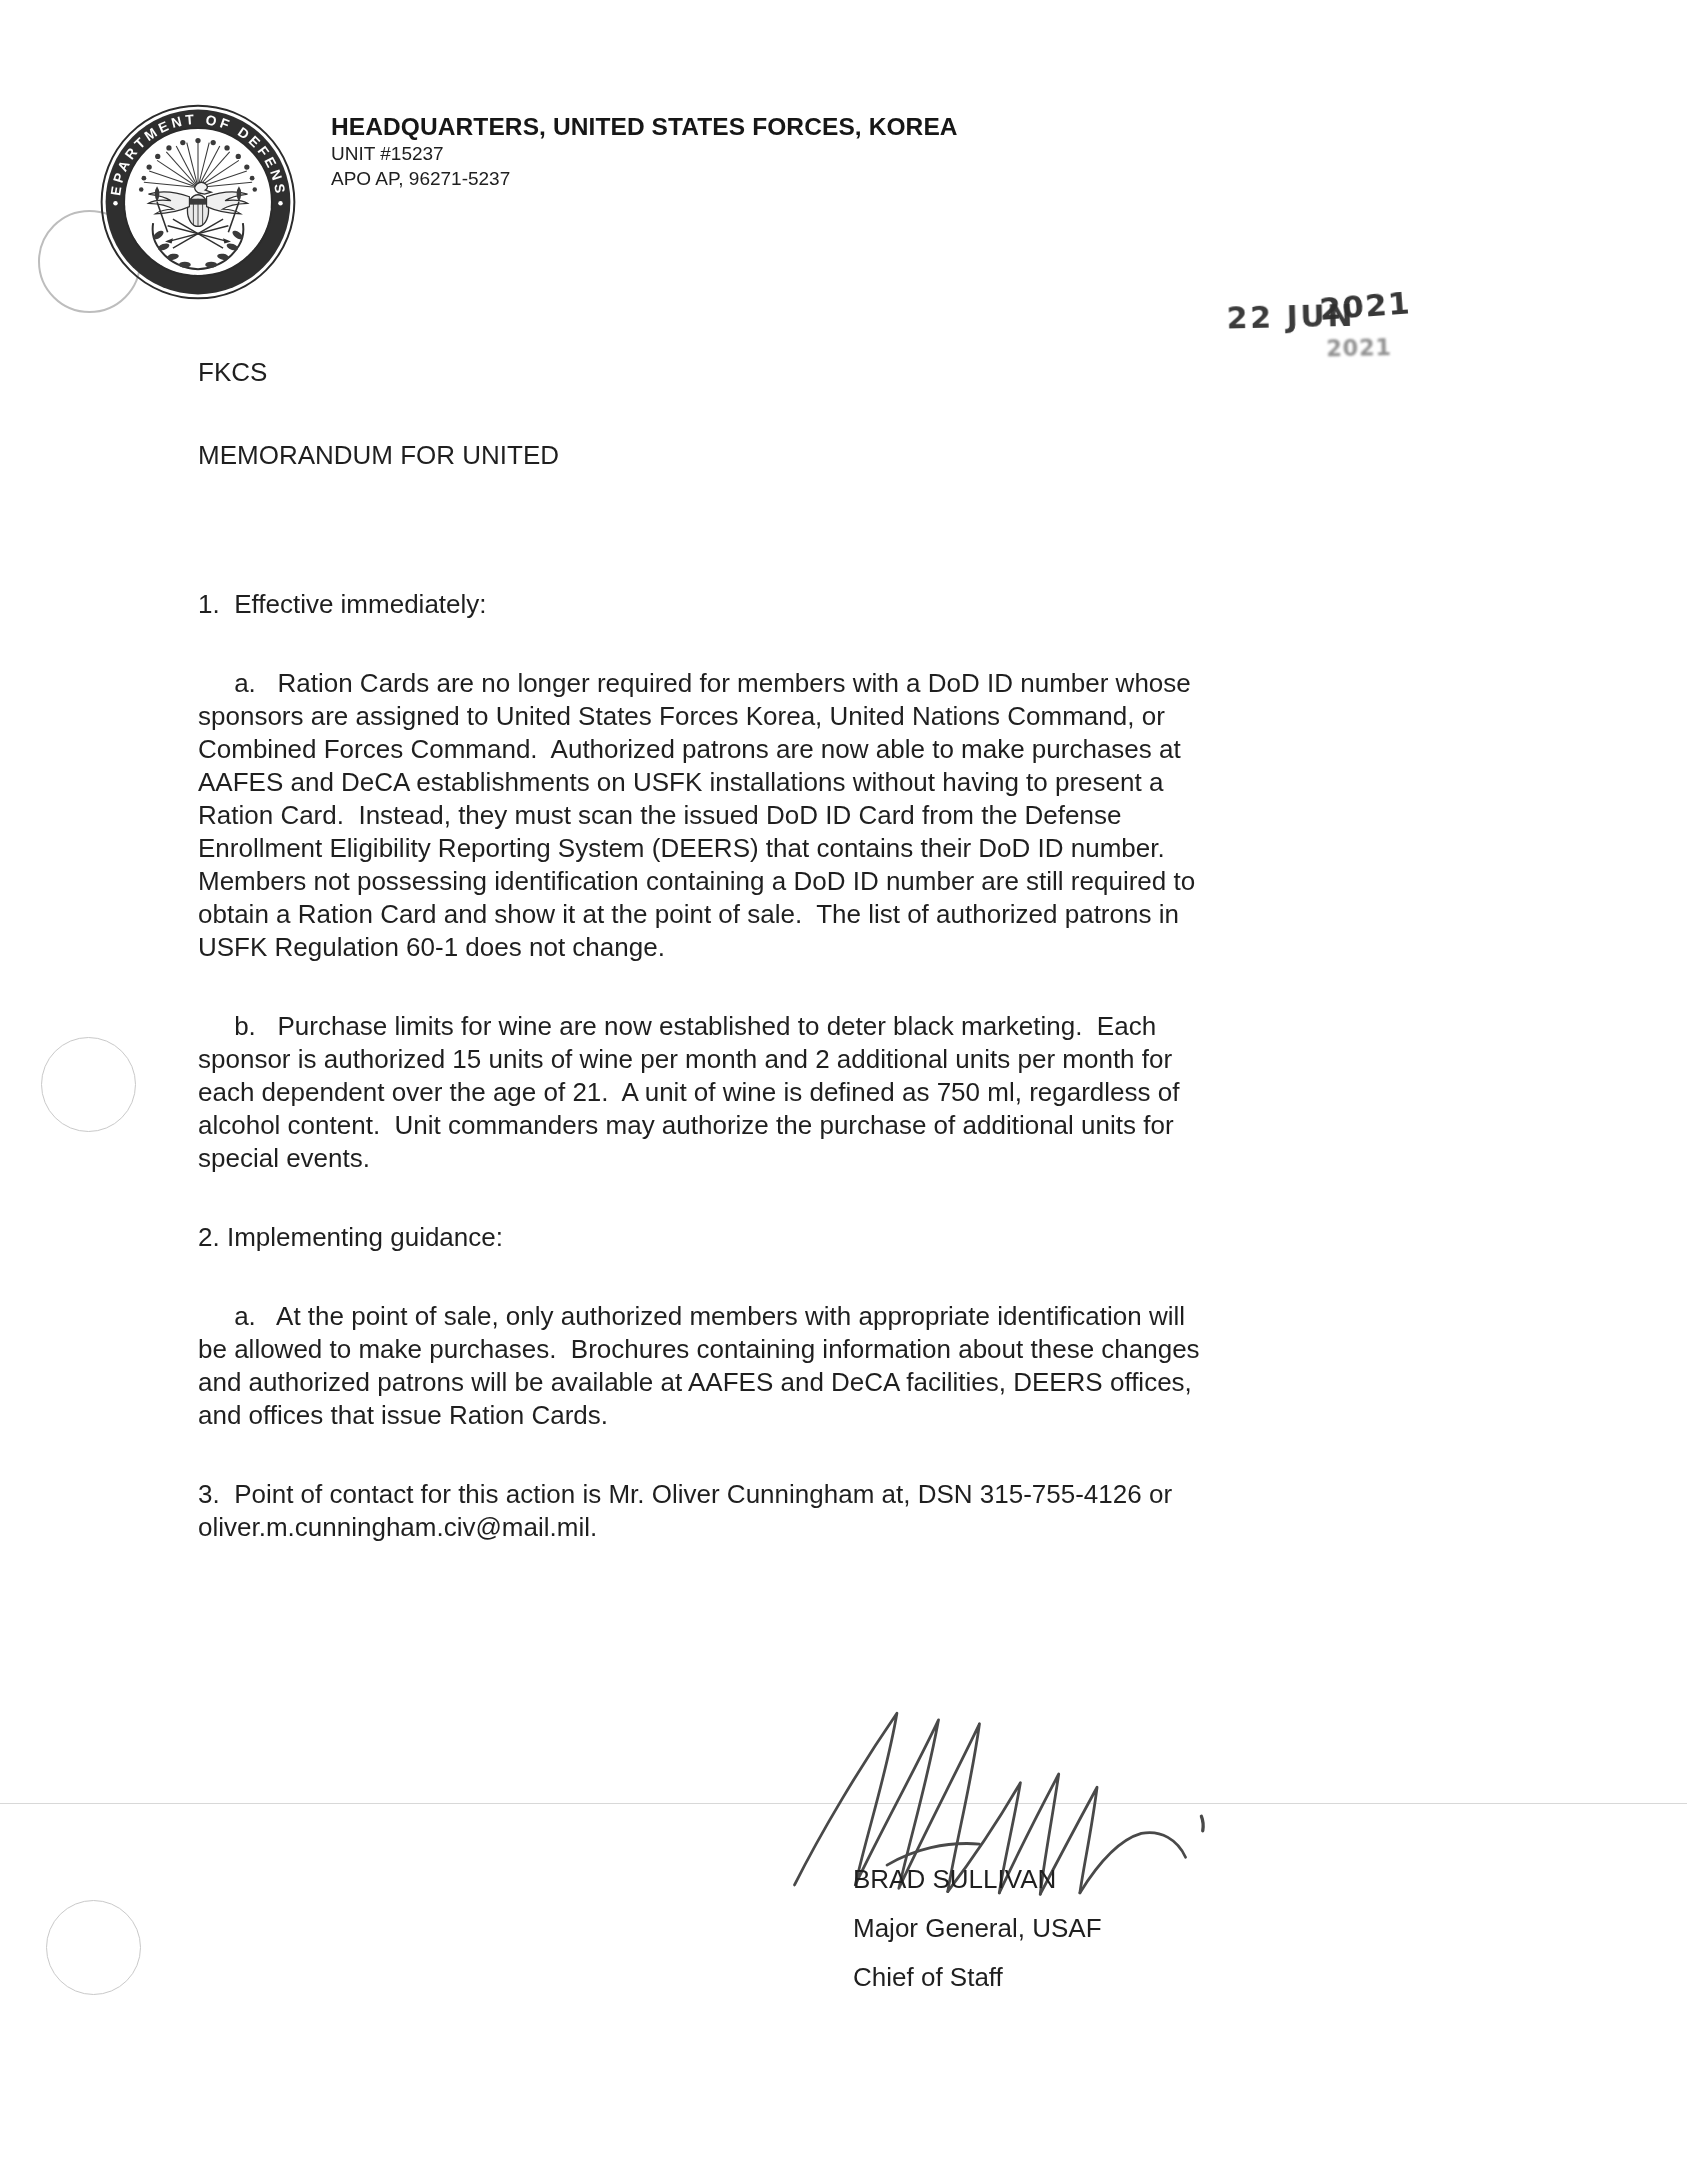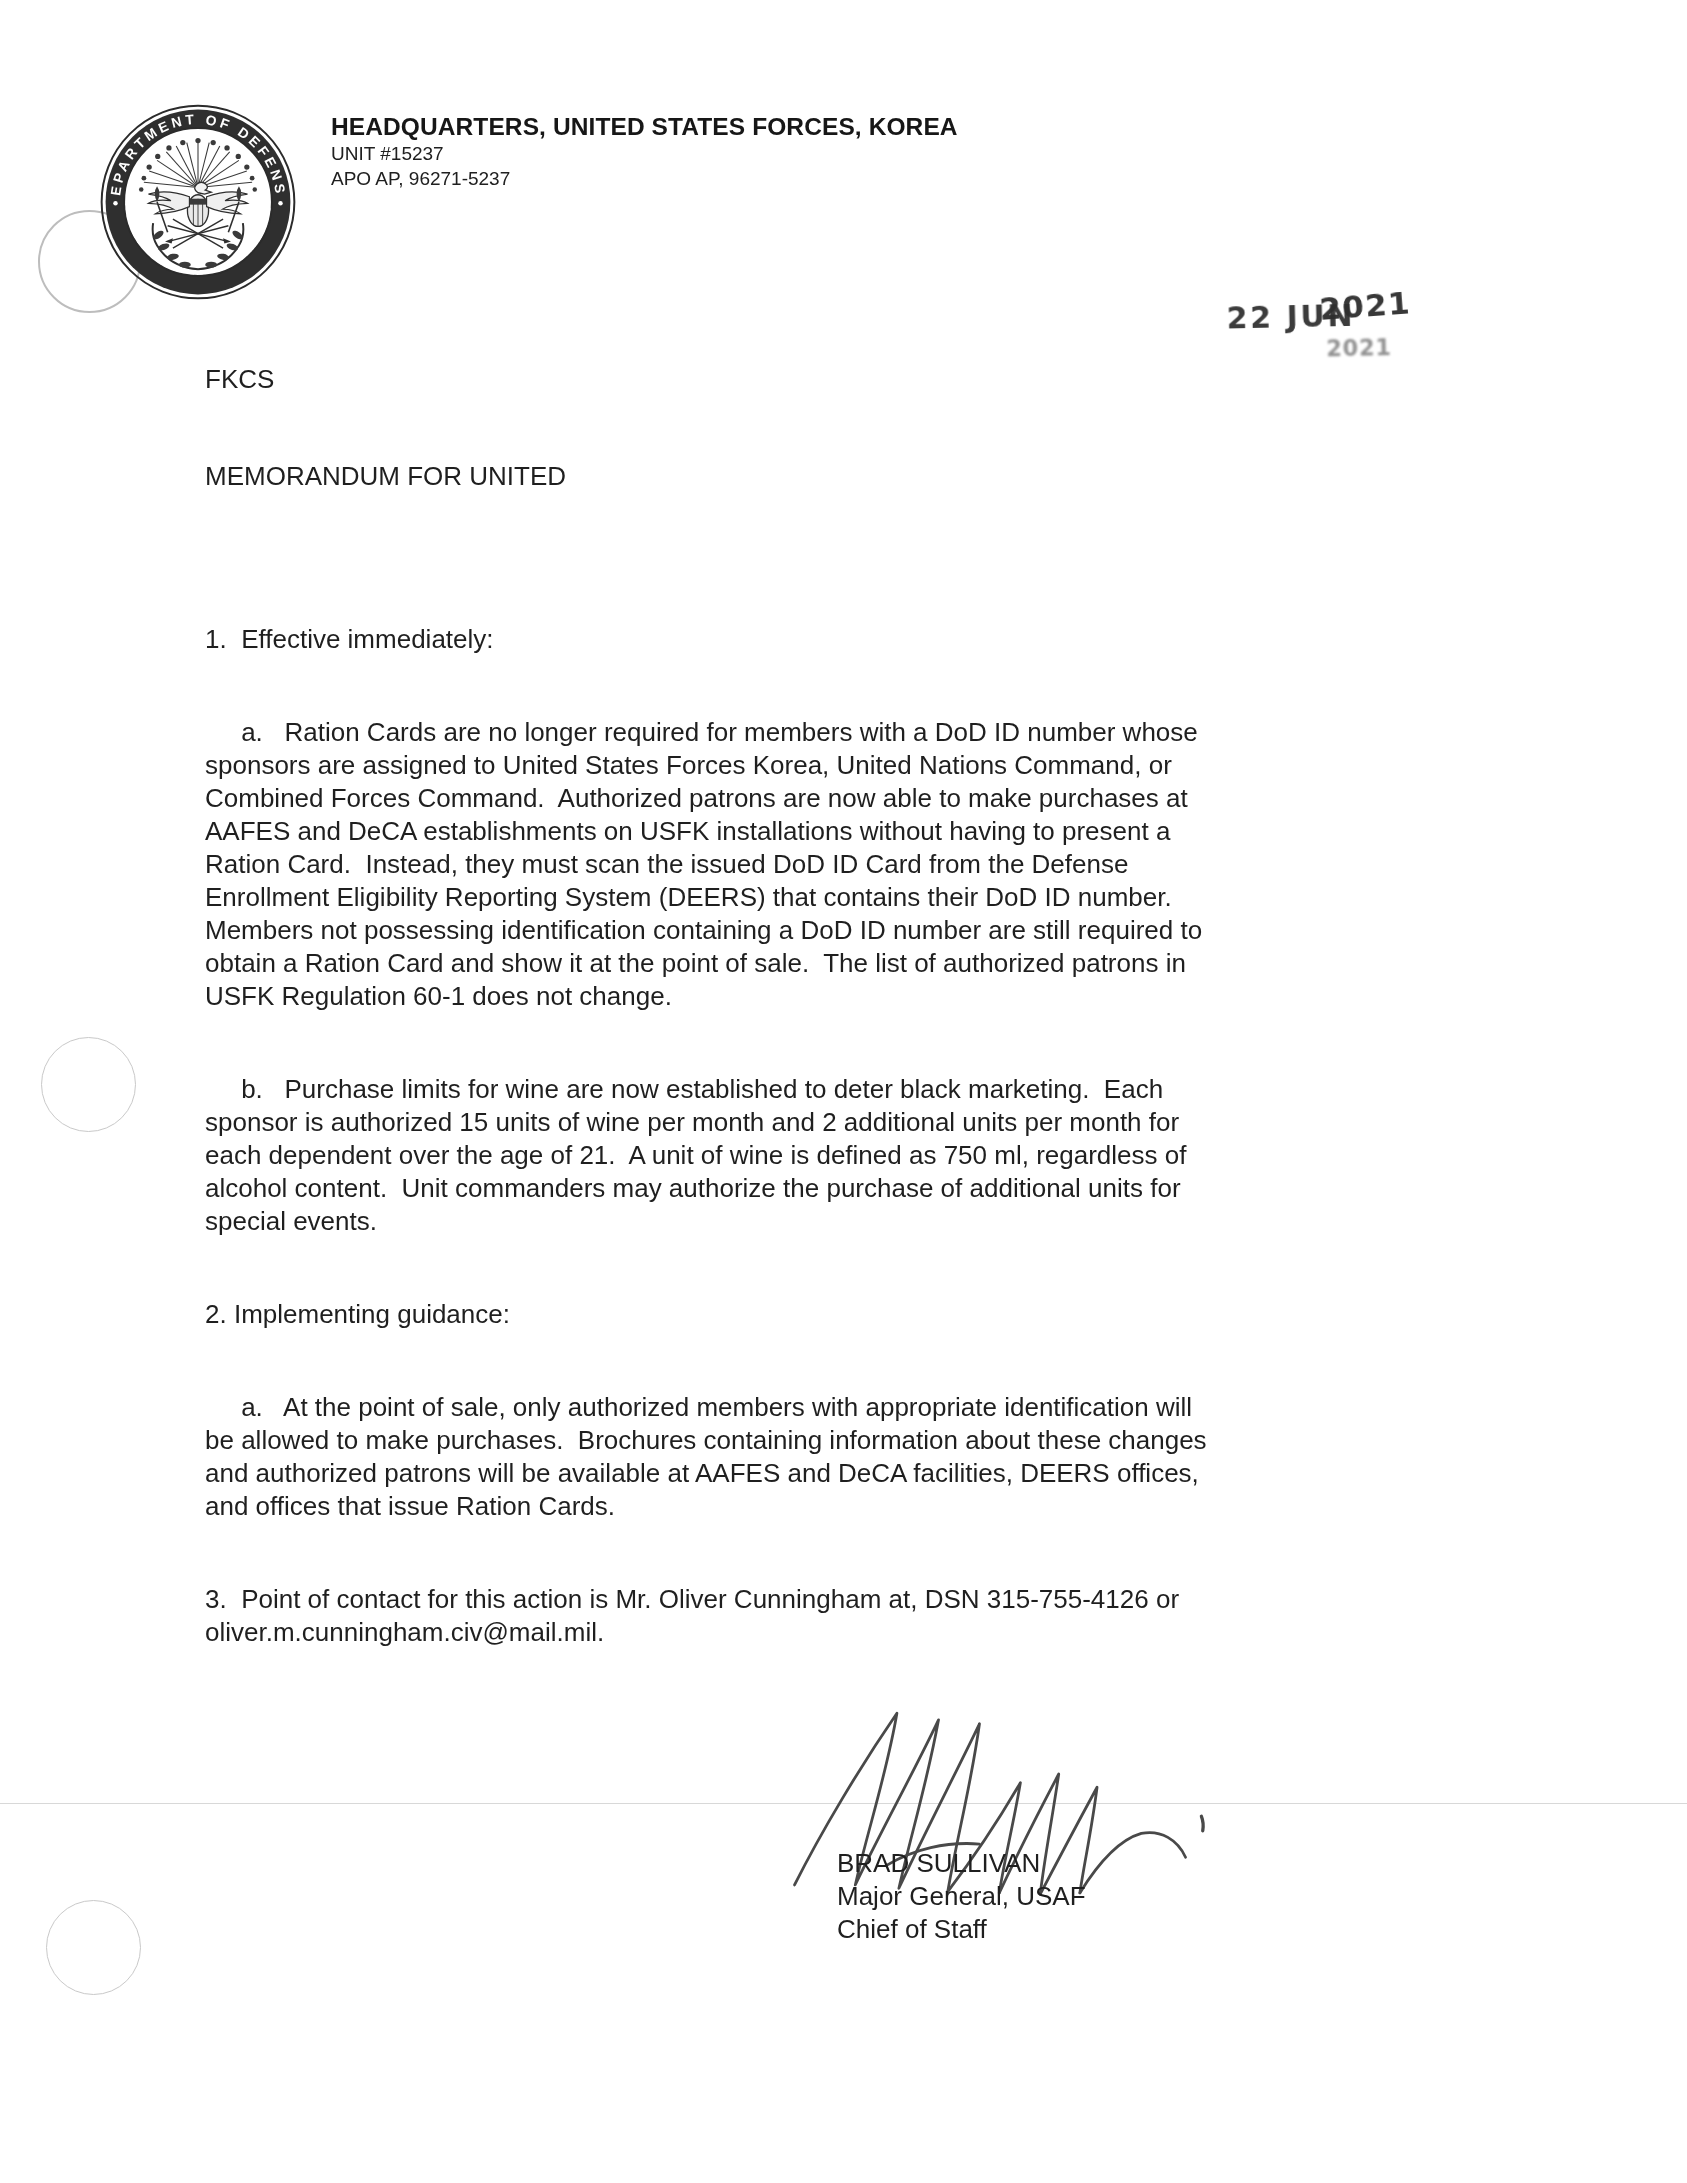--- a/index.html
+++ b/index.html
@@ -121,39 +121,39 @@
   #body {
     position: absolute;
     left: 193px;
     top: 351px;
     width: 1270px;
   }
   .para {
     font-size: 26px;
     line-height: 33px;
     color: #1f1f1f;
-    margin: 12px;
+    margin: 5px;
     white-space: pre-wrap;
   }
   .gap-sm { height: 40px; }
   .gap-md { height: 36px; }
   .gap-xl { height: 66px; }
 
   
   #sigblock {
     position: absolute;
     left: 837px;
     top: 1847px;
     width: 503px;
   }
   #sigblock .sig-line {
     font-size: 26px;
     line-height: 33px;
     color: #1f1f1f;
-    margin: 0;
+    margin: 16px;
   }
   #signature {
     position: absolute;
     left: 781px;
     top: 1667px;
     width: 463px;
     height: 251px;
     pointer-events: none;
   }
   #signature svg { display: block; width: 463px; height: 251px; }

